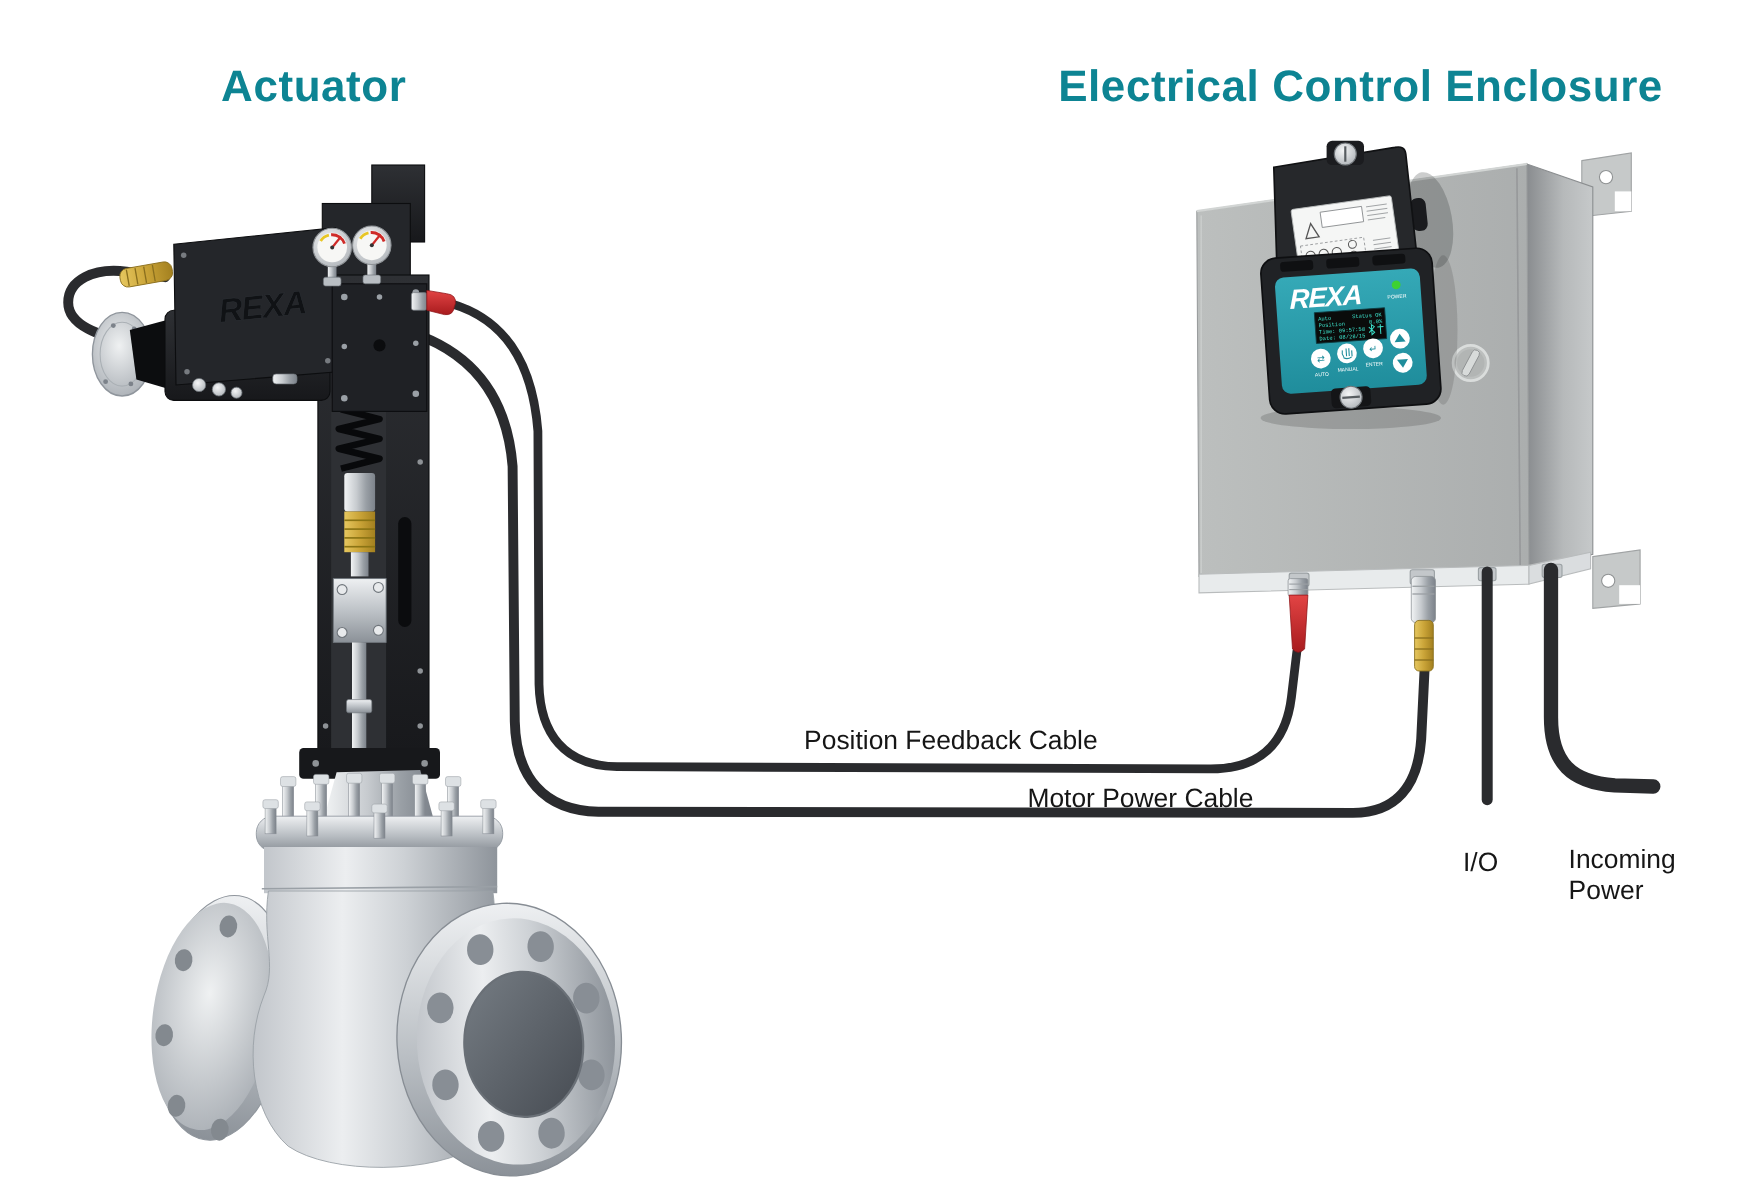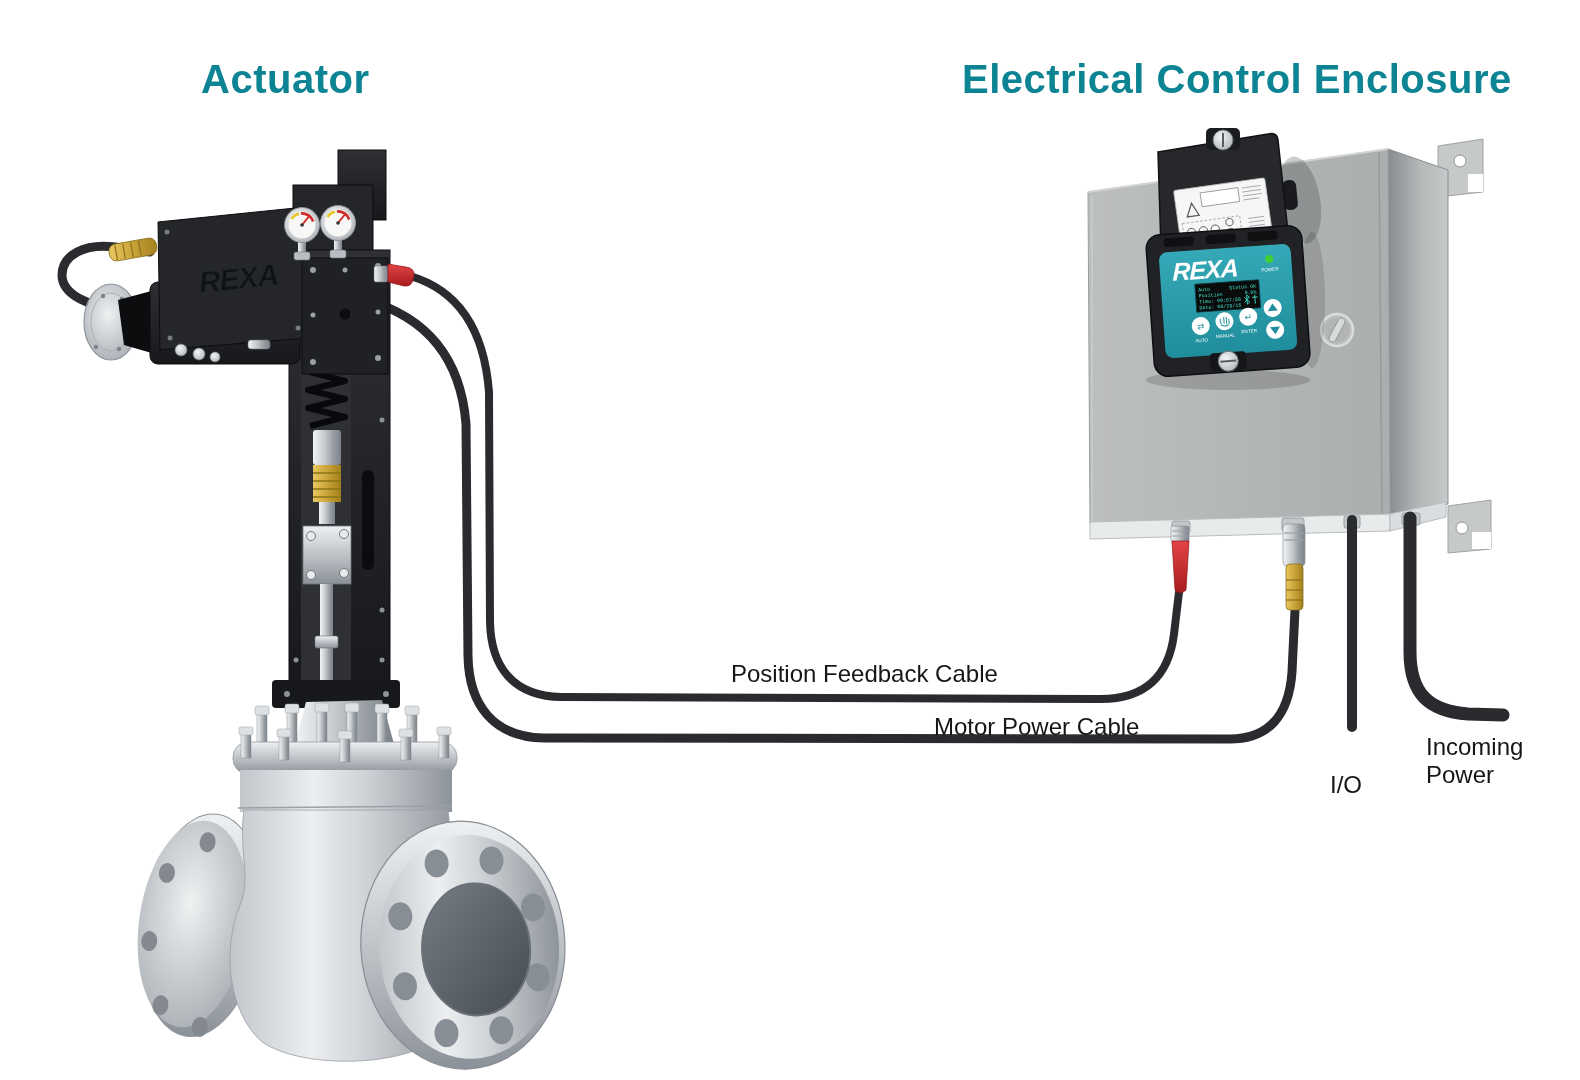--- a/index.html
+++ b/index.html
@@ -5,21 +5,21 @@
   html,body{margin:0;padding:0;background:#fff;}
   .canvas{position:relative;width:1580px;height:1080px;background:#ffffff;overflow:hidden;
           font-family:"Liberation Sans", sans-serif;}
   .title{position:absolute;color:#0D8493;font-weight:700;font-size:40px;letter-spacing:.5px;white-space:nowrap;}
   .title-actuator{left:201px;top:57px;}
   .title-enclosure{left:962px;top:57px;}
   .lbl{position:absolute;color:#161616;font-weight:400;font-size:24px;white-space:nowrap;}
   .lbl-pf{left:731px;top:660px;}
   .lbl-mp{left:934px;top:713px;}
   .lbl-io{left:1330px;top:735px;margin-top:36px;}
-  .lbl-incoming{left:1426px;top:733px;line-height:28px;}
+  .lbl-incoming{left:1426px;top:768px;line-height:28px;}
   svg{position:absolute;left:0;top:0;}
   svg text{font-family:"Liberation Sans", sans-serif;}
   svg text.mono{font-family:"Liberation Mono", monospace;}
 </style>
 </head>
 <body>
 
 <div class="canvas">
 
   <div class="title title-actuator">Actuator</div>

